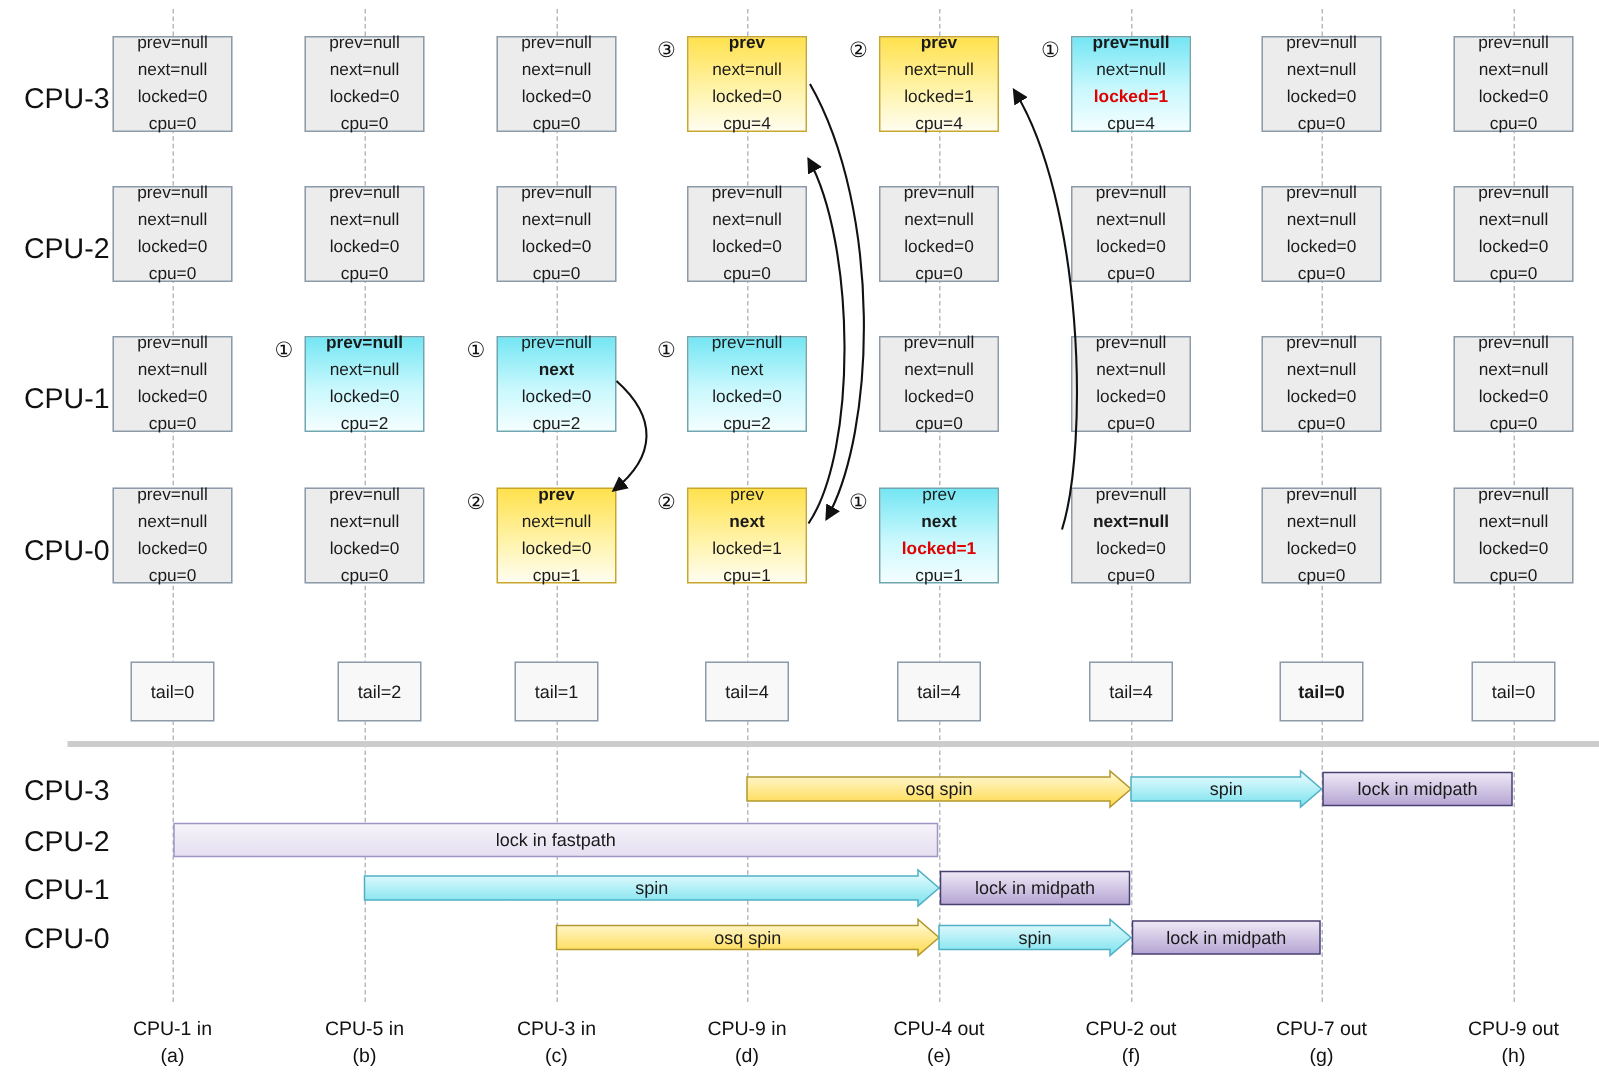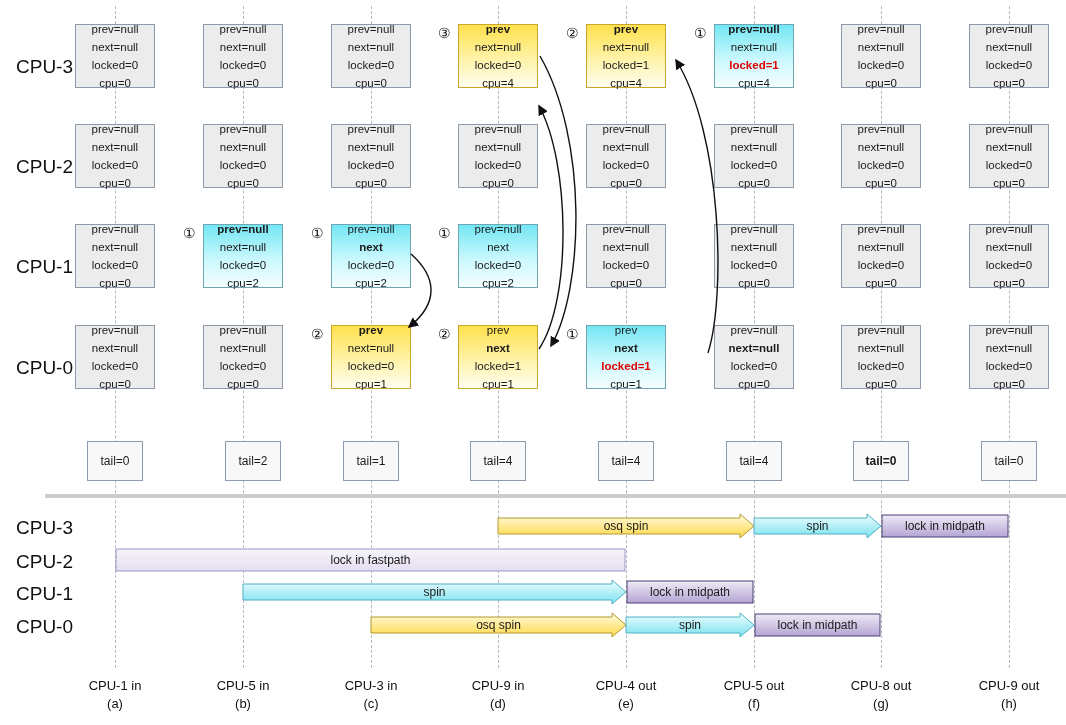--- a/index.html
+++ b/index.html
@@ -310,23 +310,23 @@
     <div class="axis1" style="left: 65px; top: 678px;">CPU-1 in</div>
     <div class="axis1" style="left: 65px; top: 696px;">(a)</div>
     <div class="axis1" style="left: 193px; top: 678px;">CPU-5 in</div>
     <div class="axis1" style="left: 193px; top: 696px;">(b)</div>
     <div class="axis1" style="left: 321px; top: 678px;">CPU-3 in</div>
     <div class="axis1" style="left: 321px; top: 696px;">(c)</div>
     <div class="axis1" style="left: 448px; top: 678px;">CPU-9 in</div>
     <div class="axis1" style="left: 448px; top: 696px;">(d)</div>
     <div class="axis1" style="left: 576px; top: 678px;">CPU-4 out</div>
     <div class="axis1" style="left: 576px; top: 696px;">(e)</div>
-    <div class="axis1" style="left: 704px; top: 678px;">CPU-5 out</div>
+    <div class="axis1" style="left: 704px; top: 678px;">CPU-2 out</div>
     <div class="axis1" style="left: 704px; top: 696px;">(f)</div>
-    <div class="axis1" style="left: 831px; top: 678px;">CPU-8 out</div>
+    <div class="axis1" style="left: 831px; top: 678px;">CPU-7 out</div>
     <div class="axis1" style="left: 831px; top: 696px;">(g)</div>
     <div class="axis1" style="left: 959px; top: 678px;">CPU-9 out</div>
     <div class="axis1" style="left: 959px; top: 696px;">(h)</div>
     <div class="rowlab" style="left: 16px; top: 517px;">CPU-3</div>
     <div class="rowlab" style="left: 16px; top: 551px;">CPU-2</div>
     <div class="rowlab" style="left: 16px; top: 583px;">CPU-1</div>
     <div class="rowlab" style="left: 16px; top: 616px;">CPU-0</div>
   </div>
 
 </body></html>

